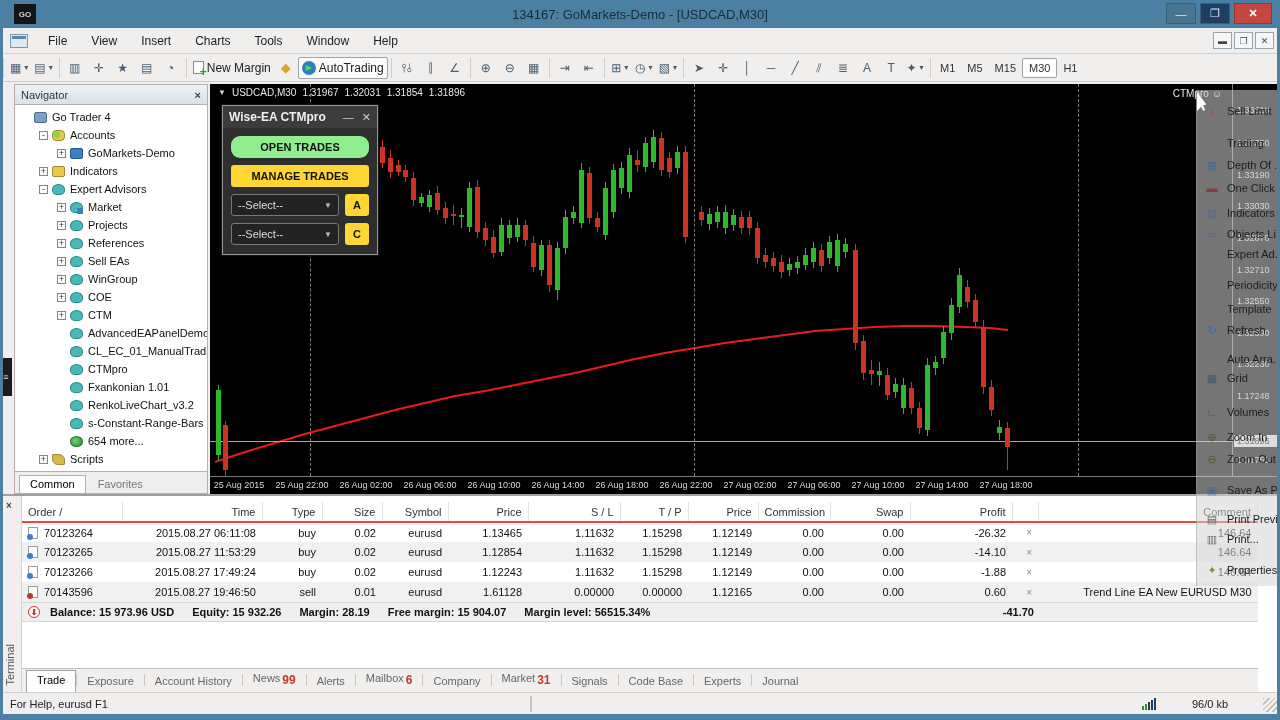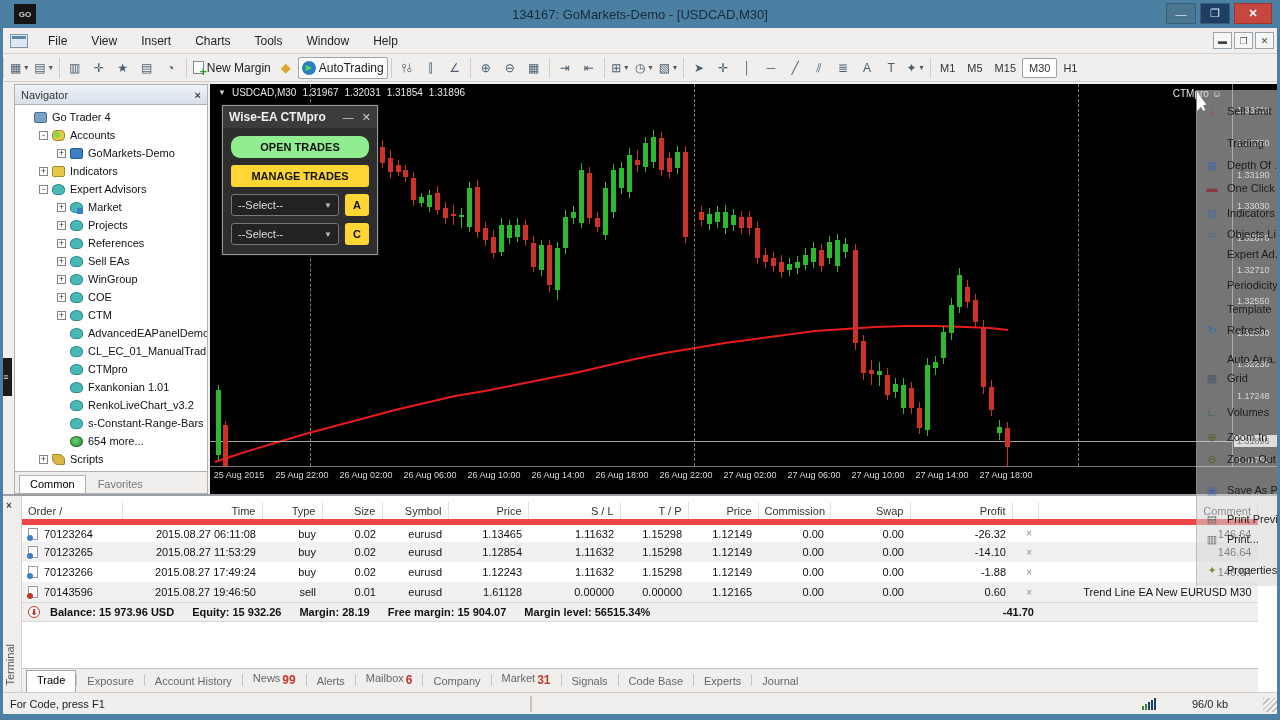--- a/index.html
+++ b/index.html
@@ -68,21 +68,21 @@
   
   .chart { position:absolute; left:210px; top:84px; width:1070px; height:410px; background:#000; }
   .plot { position:absolute; left:0; top:0; width:1022px; height:392px; overflow:hidden; }
   .candle-wick { position:absolute; width:1px; }
   .candle-body { position:absolute; width:5px; }
   .ohlc-line { position:absolute; left:8px; top:3px; color:#e8e8e8; font-size:10px; display:flex; gap:6px; align-items:center; }
   .ohlc-line .tri { font-size:8px; color:#cfcfcf; }
   .price-axis { position:absolute; right:0; top:0; width:48px; height:392px; border-left:1px solid #7a7a7a; }
   .price-label { position:absolute; left:4px; color:#d8d8d8; font-size:9px; }
   .cur-price { position:absolute; left:1px; width:46px; background:#e6e6e6; color:#000; font-size:9px; padding:1px 3px; }
-  .time-axis { position:absolute; left:0; bottom:0; width:1070px; height:28px; border-top:1px solid #7a7a7a; background:#000; }
+  .time-axis { position:absolute; left:0; bottom:0; width:1070px; height:18px; border-top:1px solid #7a7a7a; background:#000; }
   .time-label { position:absolute; top:3px; transform:translateX(-50%); color:#d8d8d8; font-size:9px; white-space:nowrap; }
   .vsep { position:absolute; top:0; height:392px; width:0; border-left:1px dashed #9a9a9a; opacity:.8; }
   .bid-line { position:absolute; left:0; width:1022px; height:1px; background:#a8a8a8; }
   .chart-ea-label { position:absolute; right:58px; top:4px; color:#e8e8e8; font-size:10px; display:flex; gap:3px; align-items:center; }
   .ma-svg { position:absolute; left:0; top:0; pointer-events:none; }
 
   
   .ea-panel { position:absolute; left:222px; top:105px; width:156px; height:150px; background:#2e2e2e; border:1px solid #9a9a9a; box-shadow:0 0 0 1px #111; }
   .ea-title { height:22px; background:#3c3c3c; display:flex; align-items:center; padding:0 6px; color:#f0f0f0; font-size:12px; font-weight:bold; }
   .ea-title .btns { margin-left:auto; display:flex; gap:8px; color:#cfcfcf; font-size:11px; font-weight:normal; }
@@ -101,21 +101,21 @@
 
   
   .cursor { position:absolute; left:1197px; top:92px; width:13px; height:19px; background:#fff; clip-path:polygon(0 0,0 100%,32% 78%,48% 100%,62% 93%,47% 70%,72% 66%); filter:drop-shadow(0 0 1px #000); z-index:60; }
 
   
   .terminal { position:absolute; left:0; top:494px; width:1280px; height:198px; background:#fff; border-top:2px solid #9aa0a6; }
   .term-side { position:absolute; left:0; top:0; width:22px; height:198px; background:#f0efee; border-right:1px solid #d5d2cf; }
   .term-side .x { position:absolute; left:6px; top:4px; font-size:10px; color:#444; font-weight:bold; }
   .term-side .vlabel { position:absolute; left:4px; bottom:8px; writing-mode:vertical-rl; transform:rotate(180deg); font-size:11px; color:#555; }
   table.orders { position:absolute; left:22px; top:6px; width:1236px; border-collapse:collapse; table-layout:fixed; font-size:11px; color:#111; }
-  table.orders th { font-weight:normal; color:#333; height:20px; border-bottom:6px solid #ef4444; border-right:1px solid #e2e2e2; padding:0 6px; text-align:right; white-space:nowrap; overflow:hidden; }
+  table.orders th { font-weight:normal; color:#333; height:20px; border-bottom:2px solid #ef4444; border-right:1px solid #e2e2e2; padding:0 6px; text-align:right; white-space:nowrap; overflow:hidden; }
   table.orders th:first-child { text-align:left; }
   table.orders td { height:20px; padding:0 6px; text-align:right; white-space:nowrap; overflow:hidden; }
   table.orders tr.alt td { background:#f1f1f1; }
   table.orders td.l { text-align:left; }
   .ord-ic { display:inline-block; width:10px; height:12px; background:#fff; border:1px solid #9a9a9a; position:relative; vertical-align:-2px; margin-right:6px; }
   .ord-ic i { position:absolute; left:-2px; bottom:-2px; width:6px; height:6px; border-radius:50%; }
   .ord-ic i.blue { background:#3b7fc4; } .ord-ic i.red { background:#c0392b; }
   .close-x { color:#8a8a8a; font-size:10px; }
   .balance-row { position:absolute; left:22px; top:106px; width:1236px; height:20px; background:#efefef; border-top:1px solid #d8d8d8; border-bottom:1px solid #d8d8d8; display:flex; align-items:center; font-size:11px; font-weight:bold; color:#111; }
   .balance-row .bic { width:12px; height:12px; border-radius:50%; border:1px solid #c0392b; color:#c0392b; font-size:8px; display:flex; align-items:center; justify-content:center; margin:0 10px 0 6px; background:#fff; }
@@ -898,21 +898,21 @@
         <span class="clb">Print...</span>
       </div>
       <div class="ctx-item" style="top: 471px;">
         <span class="cic" style="color: rgb(138, 138, 58);">✦</span>
         <span class="clb">Properties...</span>
       </div>
     </div>
   <div class="cursor"></div>
 
   <div class="statusbar">
-    <span class="sb-help">For Code, press F1</span>
+    <span class="sb-help">For Help, eurusd F1</span>
     <span class="sb-sep"></span>
     <span class="sb-sep"></span>
     <span style="flex:1"></span>
     <span class="sb-bars">
       <i style="height:4px;background:#3a8a3a"></i>
         <i style="height:6px;background:#3a8a3a"></i>
       <i style="height:8px;background:#1c3c64"></i>
         <i style="height:10px;background:#1c3c64"></i>
       <i style="height:12px;background:#1c3c64"></i>
     </span>

